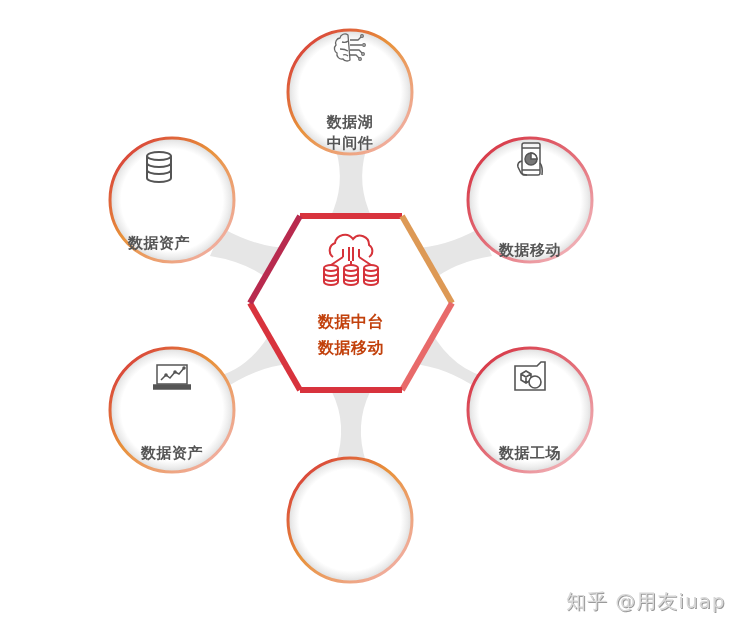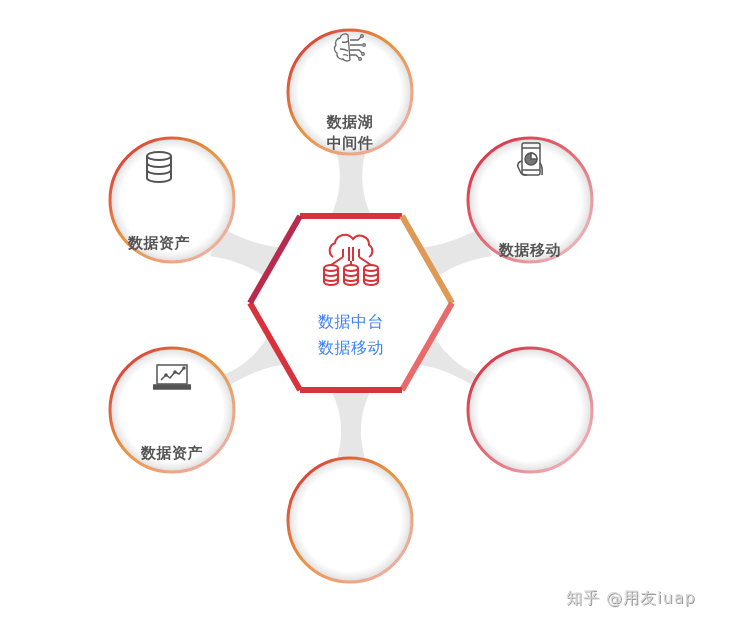--- a/index.html
+++ b/index.html
@@ -6,22 +6,22 @@
     body { width:751px; height:633px; background:#ffffff; position:relative; overflow:hidden;
       font-family:"DejaVu Sans", sans-serif; }
     #stage { position:absolute; left:0; top:0; width:751px; height:633px; }
     .node { position:absolute; width:124px; height:124px; border-radius:50%;
       display:flex; flex-direction:column; align-items:center; justify-content:center; }
     .node .icon { width:40px; height:40px; display:flex; align-items:center; justify-content:center; margin-bottom:6px; }
     .node .label { font-size:15px; font-weight:bold; color:#555555; text-align:center; line-height:21px; letter-spacing:0.5px;margin-top:40px; }
     .hub { position:absolute; left:250px; top:213px; width:202px; height:180px;
       display:flex; flex-direction:column; align-items:center; justify-content:center; }
     .hub .icon { margin-top:-14px; }
-    .hub .label { font-size:16px; font-weight:normal; color:#3b82f6; text-align:center; line-height:26px; margin-top:16px; letter-spacing:0.5px; }
-    .watermark { position:absolute; left:566px; top:588px; font-size:16px; color:#d8d8d8; letter-spacing:1px;
+    .hub .label { font-size:16px; font-weight:bold; color:#c2410c; text-align:center; line-height:26px; margin-top:16px; letter-spacing:0.5px; }
+    .watermark { position:absolute; left:566px; top:588px; font-size:20px; color:#d8d8d8; letter-spacing:1px;
       text-shadow: 1px 1px 0 #9a9a9a; }
   </style>
 </head>
 <body>
 
 <div id="stage">
 
   <svg width="751" height="633" style="position:absolute;left:0;top:0;">
     <defs>
       <linearGradient id="ringGrad" x1="0" y1="0" x2="1" y2="1">
@@ -148,16 +148,26 @@
         <rect x="0" y="22" width="38" height="4" fill="#555"></rect>
         <polyline points="8,17 13,12 17,15 22,9 26,11 31,5"></polyline>
         <circle cx="13" cy="12" r="1" fill="#555"></circle>
           <circle cx="22" cy="9" r="1" fill="#555"></circle>
           <circle cx="31" cy="5" r="1" fill="#555"></circle>
       </svg>
     </div>
     <div class="label">数据资产</div>
   </div>
 
+  <div class="node" style="left:468px; top:348px;">
+    <div class="icon">
+      <svg width="34" height="34" viewBox="0 0 34 34" fill="none" stroke="#555" stroke-width="1.6">
+        <path d="M2,6 h22 l4,-4 h4 v28 h-30 Z"></path>
+        <path d="M8,14 l5,-3 l5,3 v6 l-5,3 l-5,-3 Z M8,14 l5,3 l5,-3 M13,17 v6"></path>
+        <circle cx="22" cy="22" r="6" fill="#fff"></circle>
+      </svg>
+    </div>
+    <div class="label">数据工场</div>
+  </div>
 
 
   <div class="watermark">知乎 @用友iuap</div>
 </div>
 
 </body></html>

